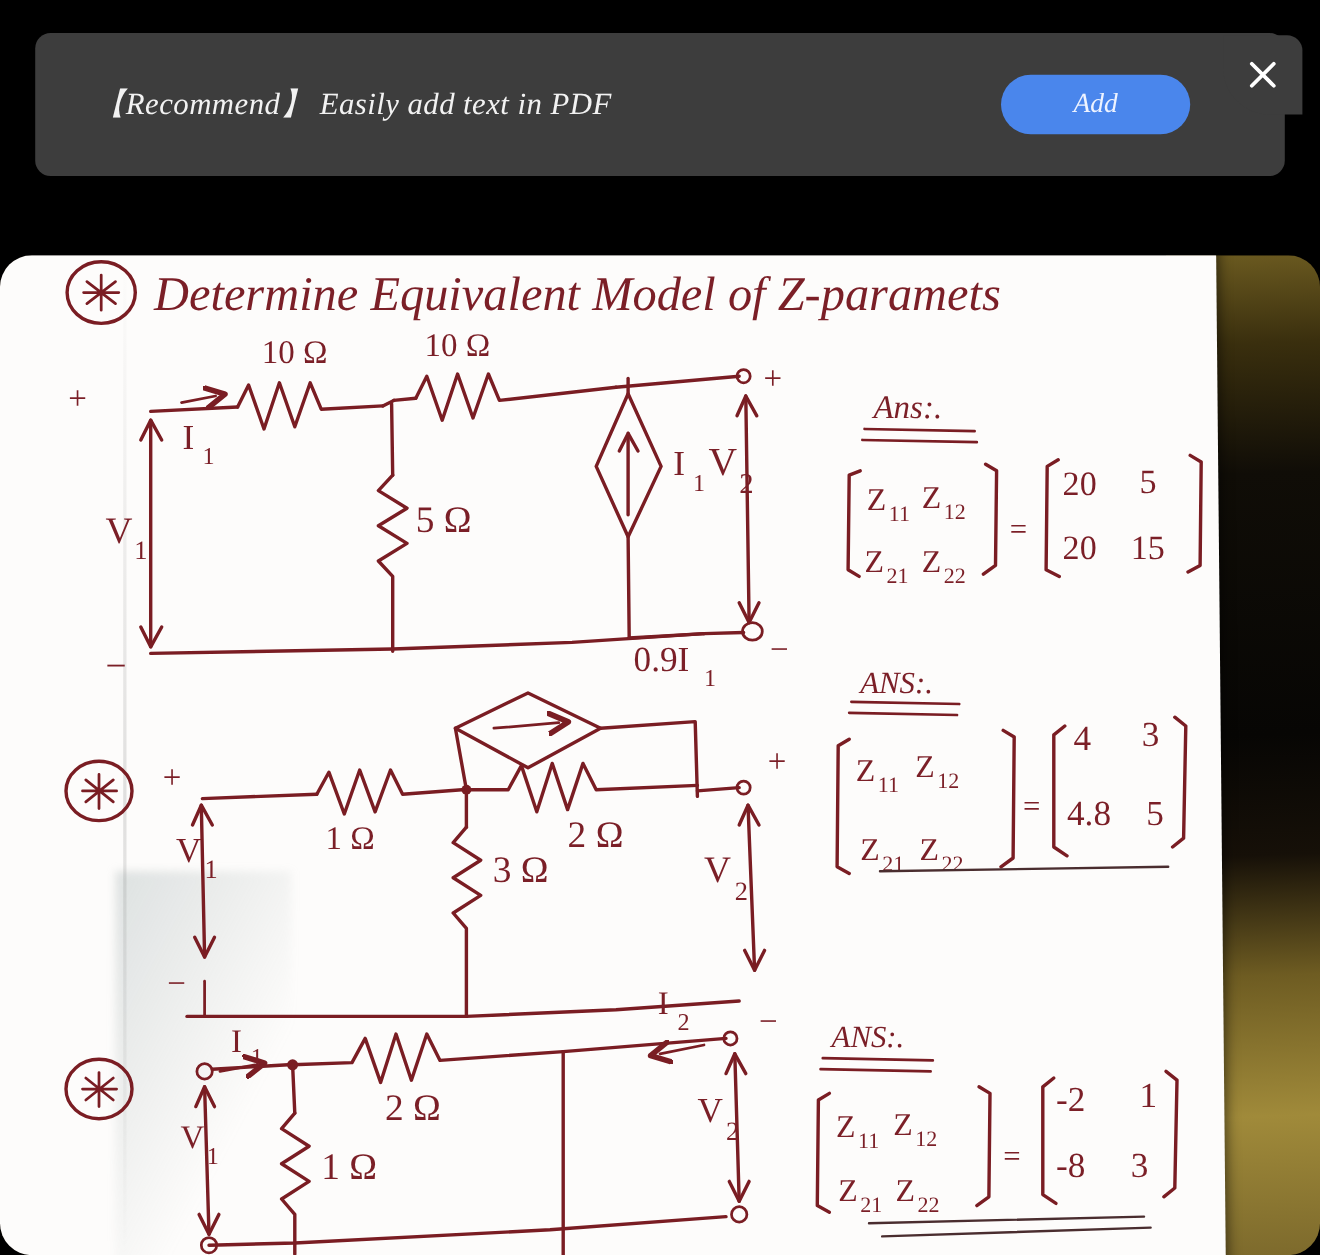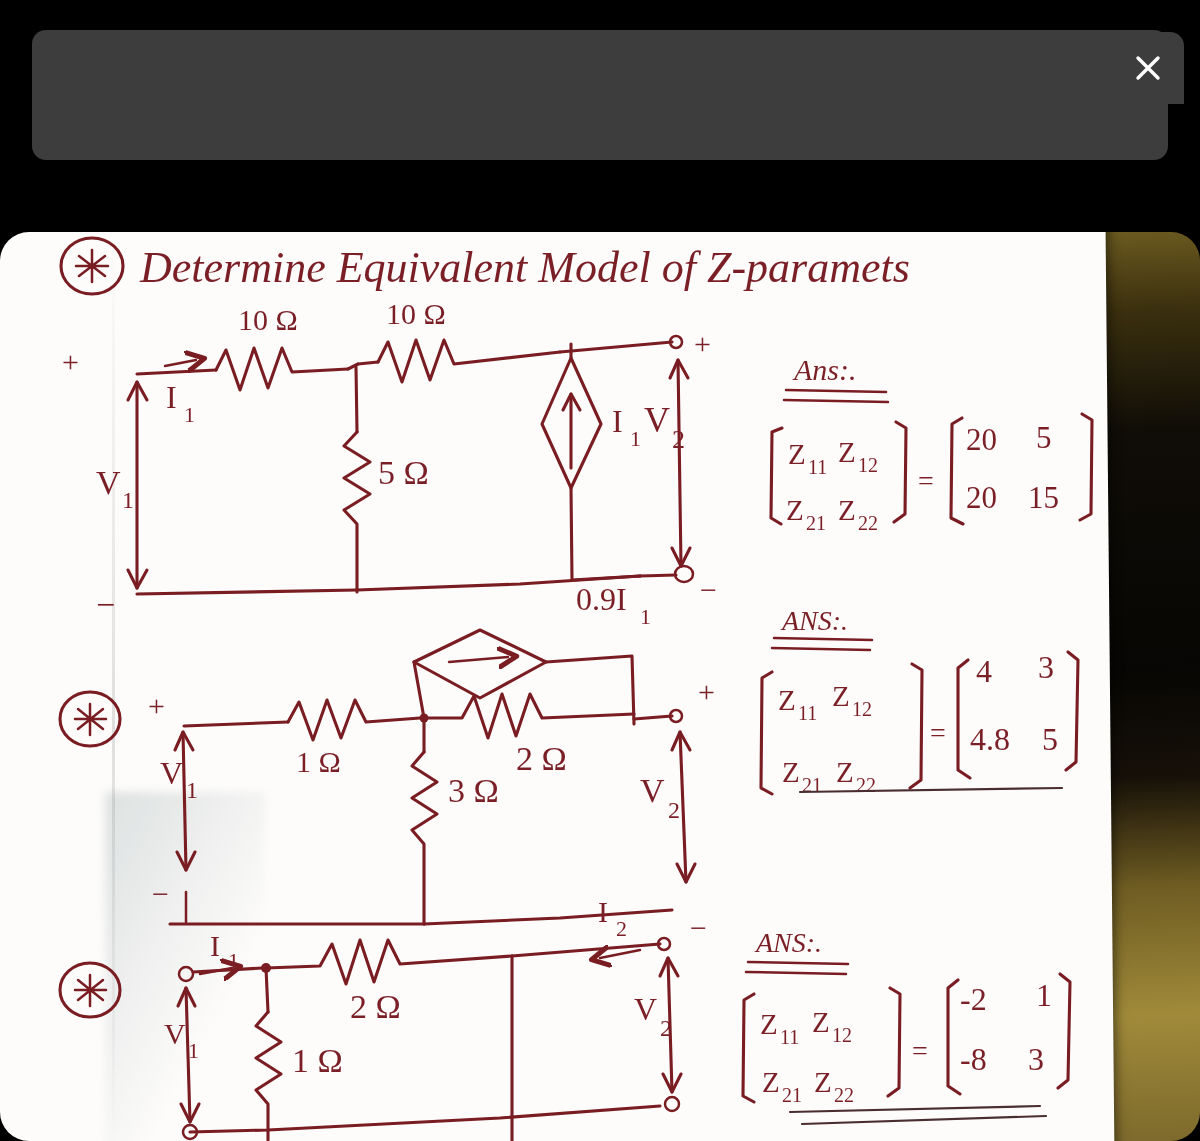--- a/index.html
+++ b/index.html
@@ -107,20 +107,22 @@
   }
 </style>
 </head>
 <body>
 
 <div id="screen">
 
   <div id="topbar"></div>
 
   <div id="banner">
+    <div id="banner-text">【Recommend】 Easily add text in PDF</div>
+    <button id="add-button">Add</button>
   </div>
 
   <div id="close-wrap">
     <span id="close-icon">
       <svg viewBox="0 0 30 30" width="30" height="30" aria-hidden="true">
         <path d="M5 5 L25 25 M25 5 L5 25" stroke="#ffffff" stroke-width="3.4" stroke-linecap="round" fill="none"></path>
       </svg>
     </span>
   </div>
 

